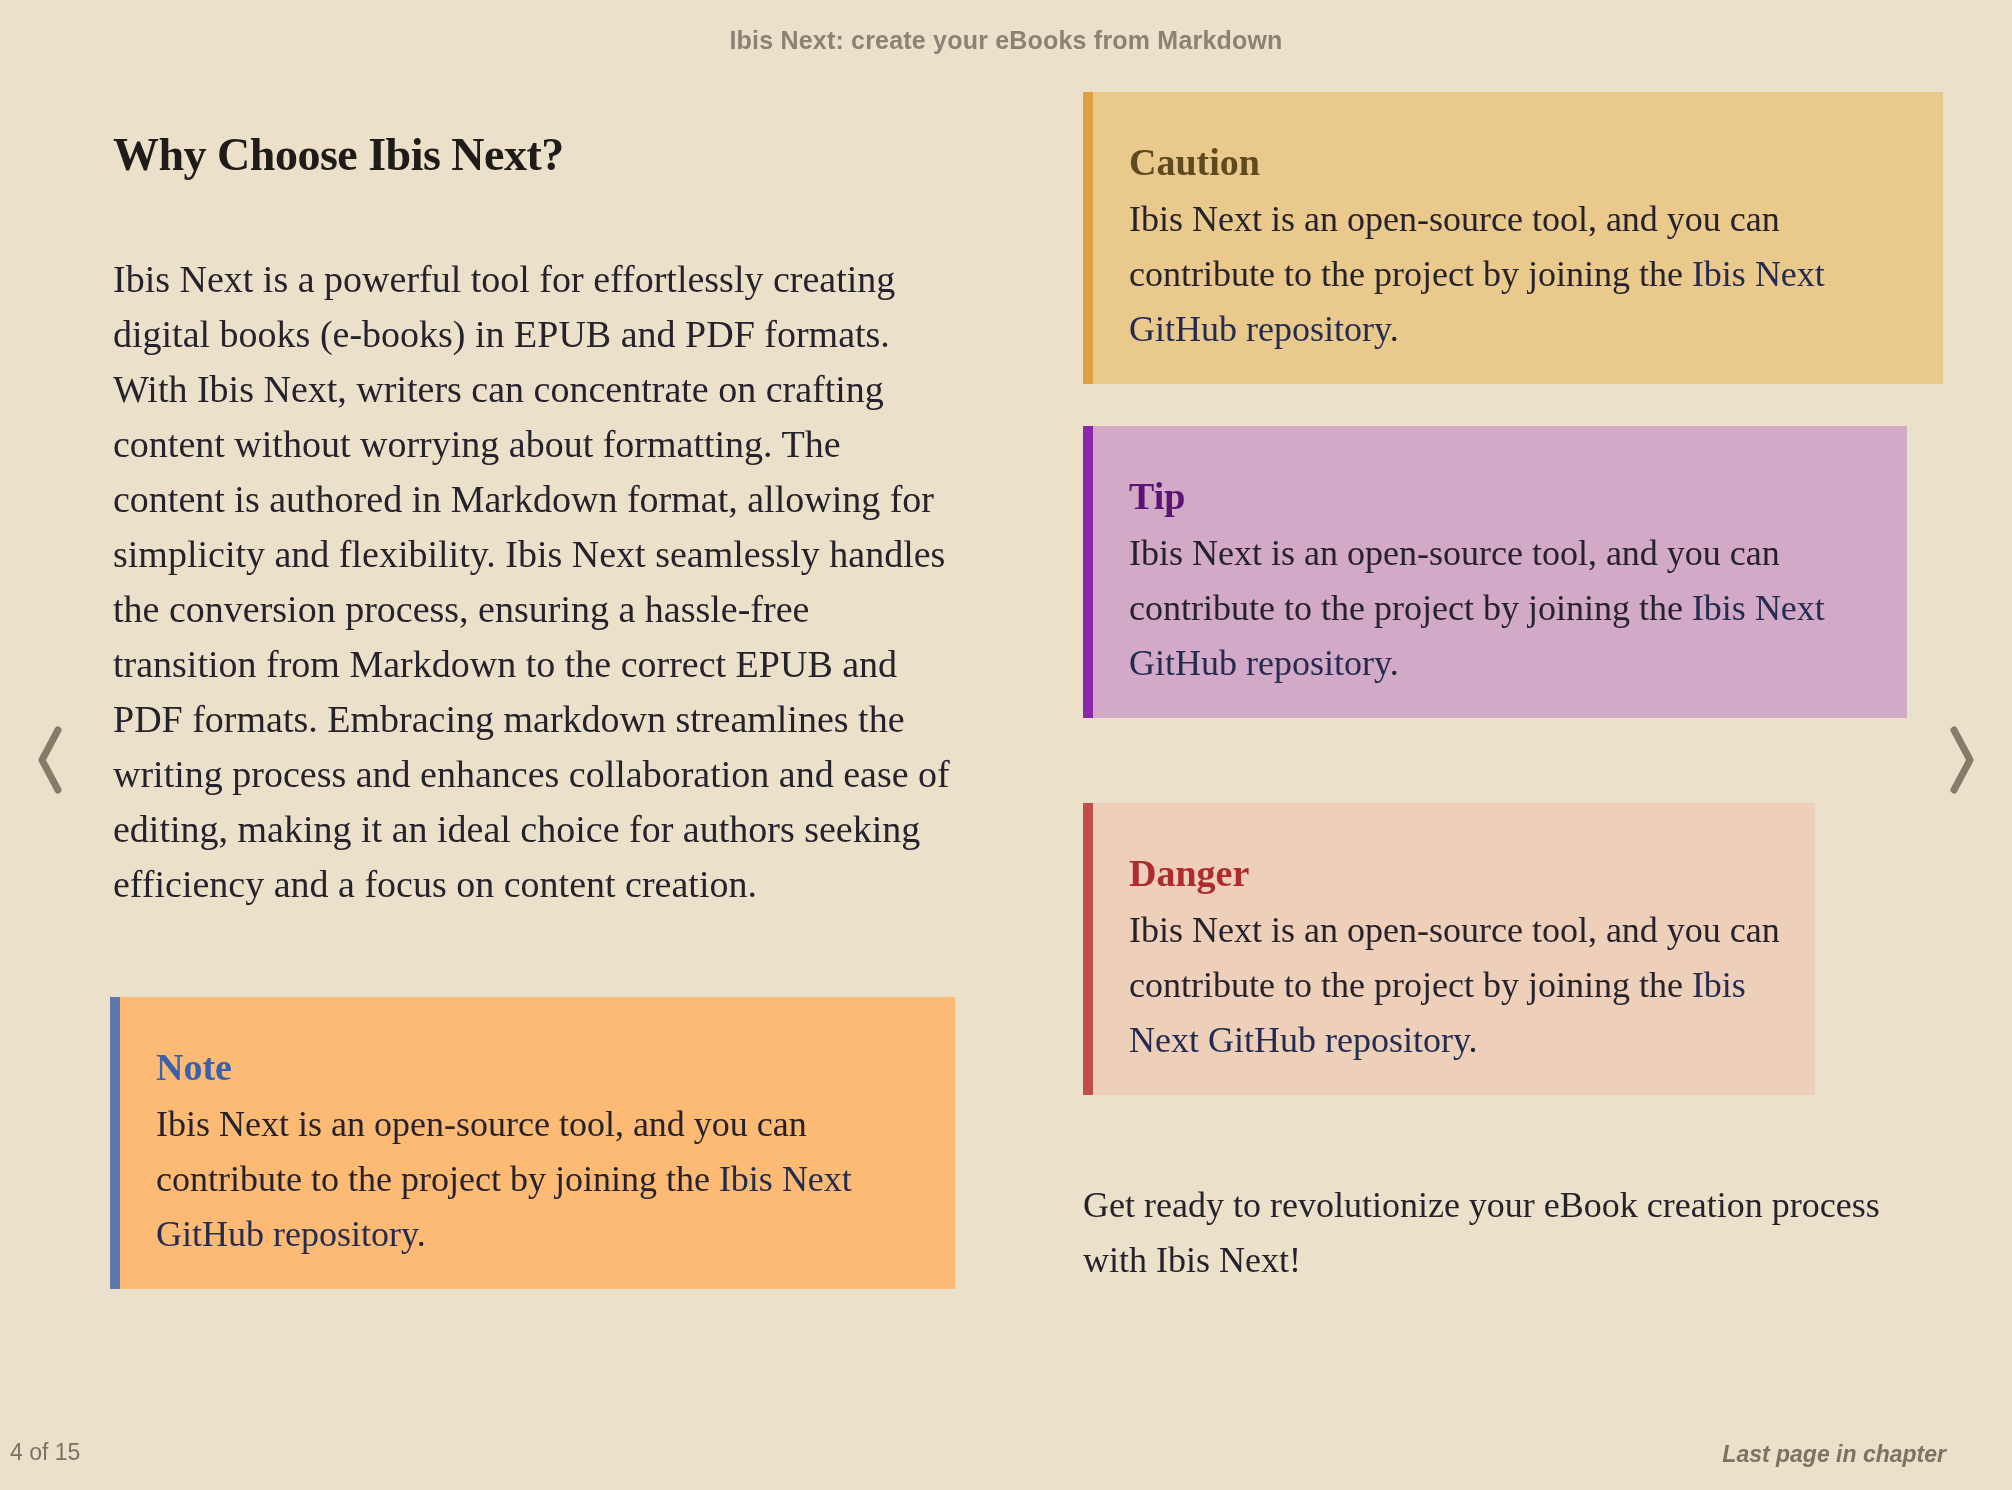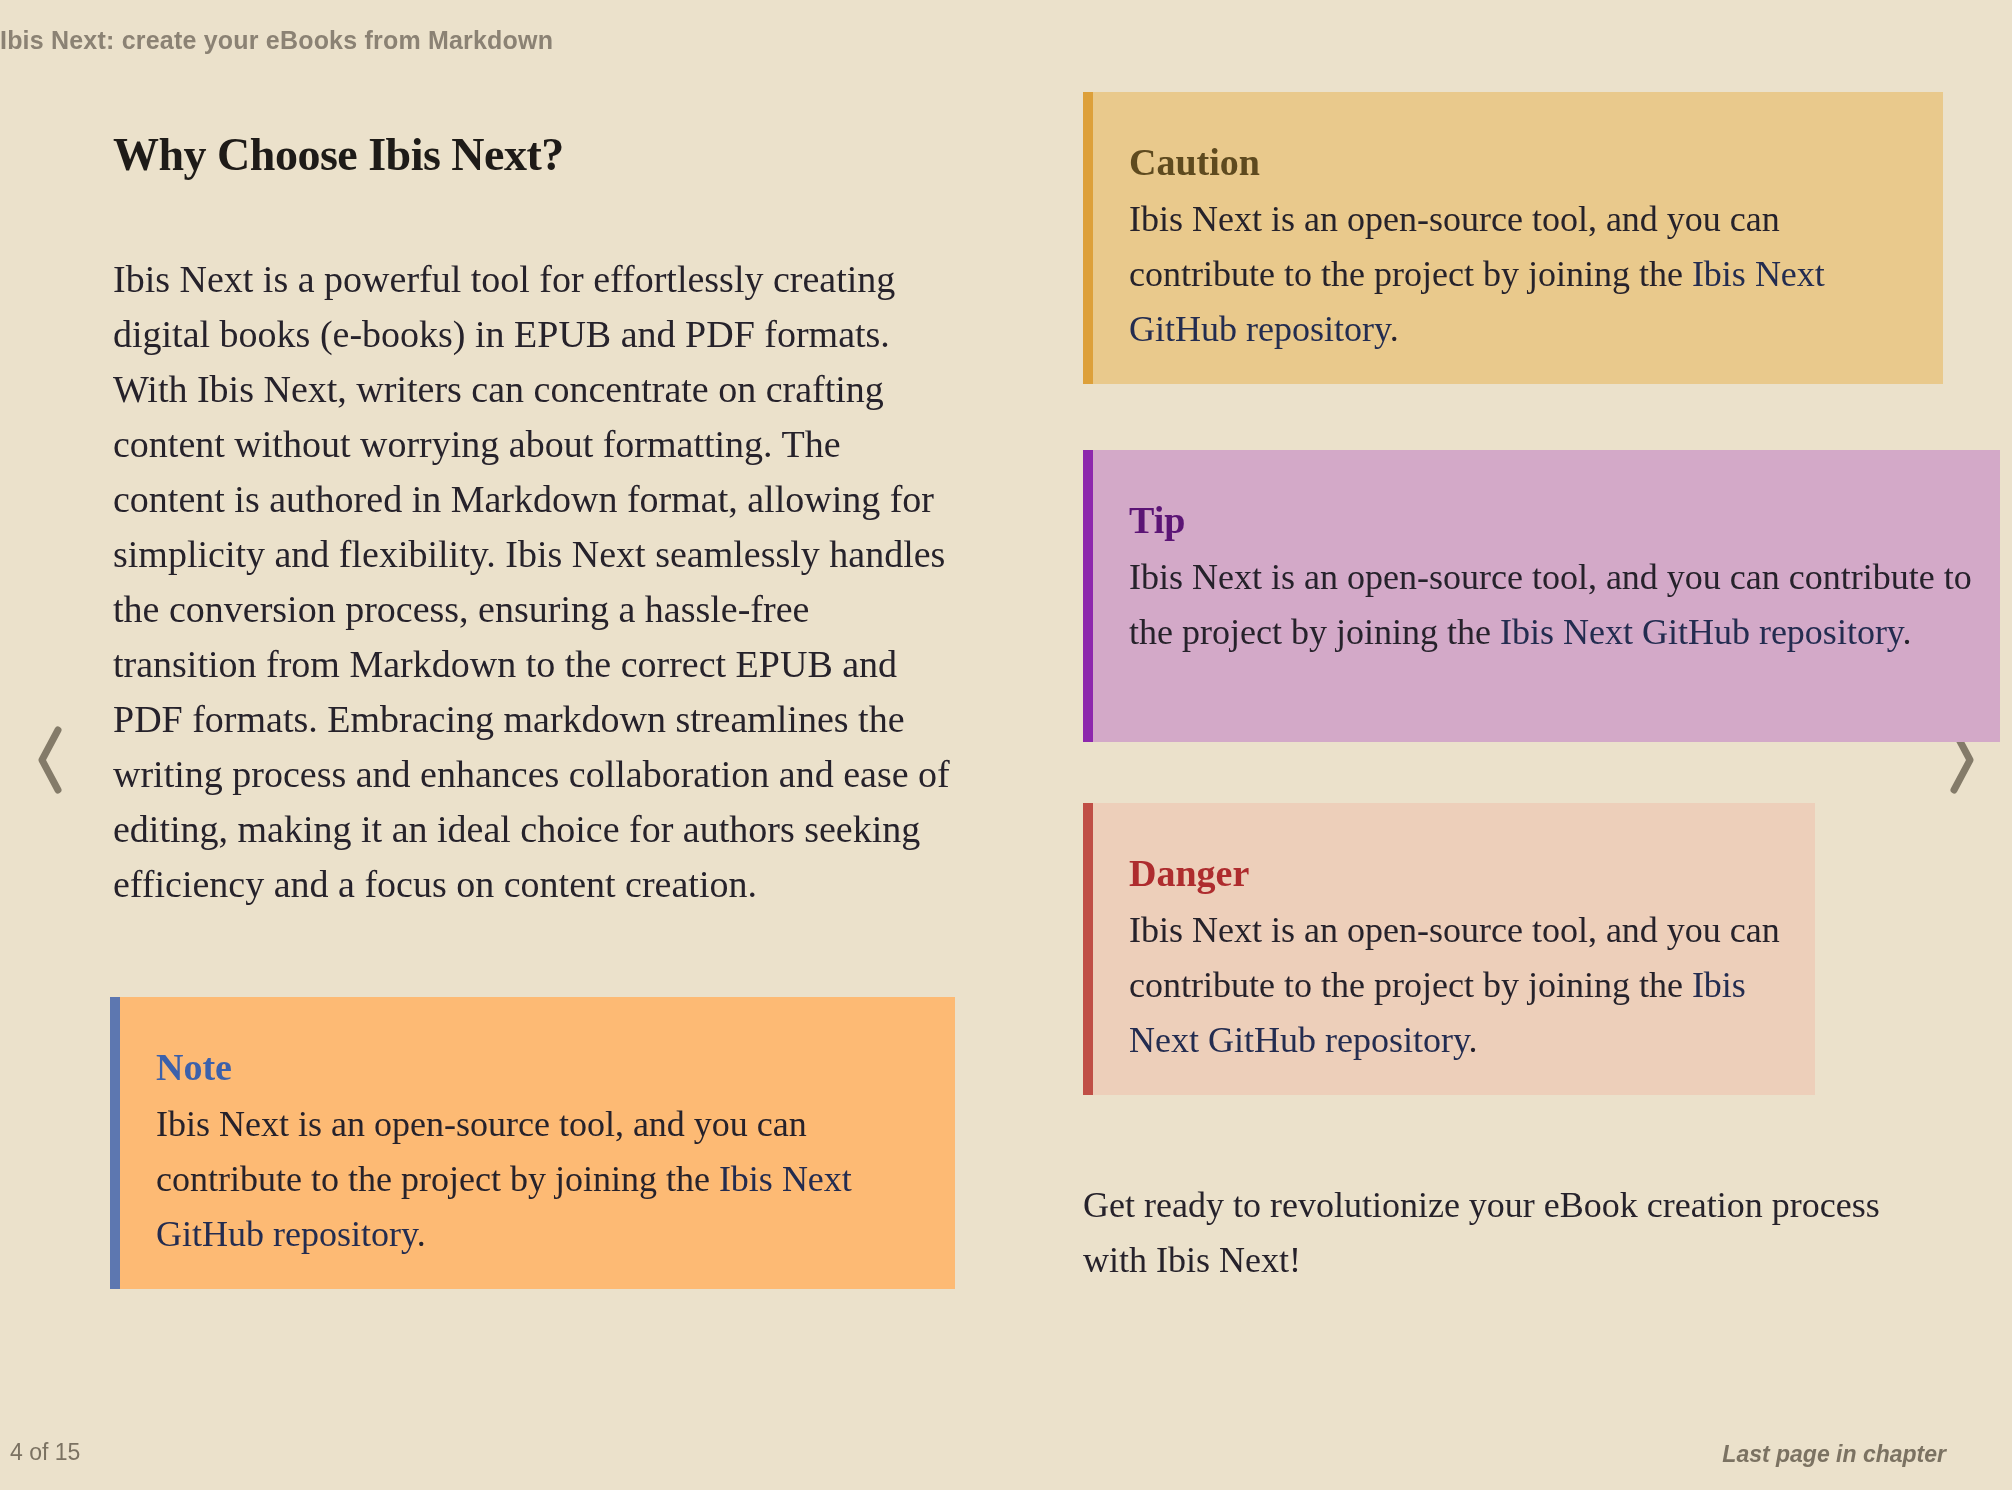--- a/index.html
+++ b/index.html
@@ -17,21 +17,21 @@
     background:var(--page-background);
   }
   .stage{
     position:relative;
     width:2012px;height:1490px;
     background:var(--page-background);
     overflow:hidden;
   }
   .header-title{
     position:absolute;top:26px;left:0;width:100%;
-    text-align:left;
+    text-align:center;
     font-family:"Liberation Sans",sans-serif;
     font-size:25px;font-weight:700;
     color:var(--header-text);
     letter-spacing:.2px;
   }
   
   .nav-btn{
     position:absolute;top:718px;
     width:44px;height:84px;
     background:none;border:none;cursor:pointer;
@@ -60,21 +60,21 @@
     color:var(--body-text);
   }
   
   .callout{
     position:absolute;
     border-left:10px solid #888;
     padding:50px 18px 36px 36px;
   }
   .callout-note{left:110px;top:997px;width:845px;height:292px;}
   .callout-caution{left:1083px;top:92px;width:860px;height:292px;}
-  .callout-tip{left:1083px;top:450px;width:917px;height:292px;}
+  .callout-tip{left:1083px;top:426px;width:824px;height:292px;}
   .callout-danger{left:1083px;top:803px;width:732px;height:292px;}
   .callout-title{
     font-size:38px;font-weight:700;line-height:40px;
     margin-bottom:10px;
     font-family:"Liberation Serif",serif;
   }
   .callout-body{
     font-size:36px;line-height:55px;
     color:var(--body-text);
   }

